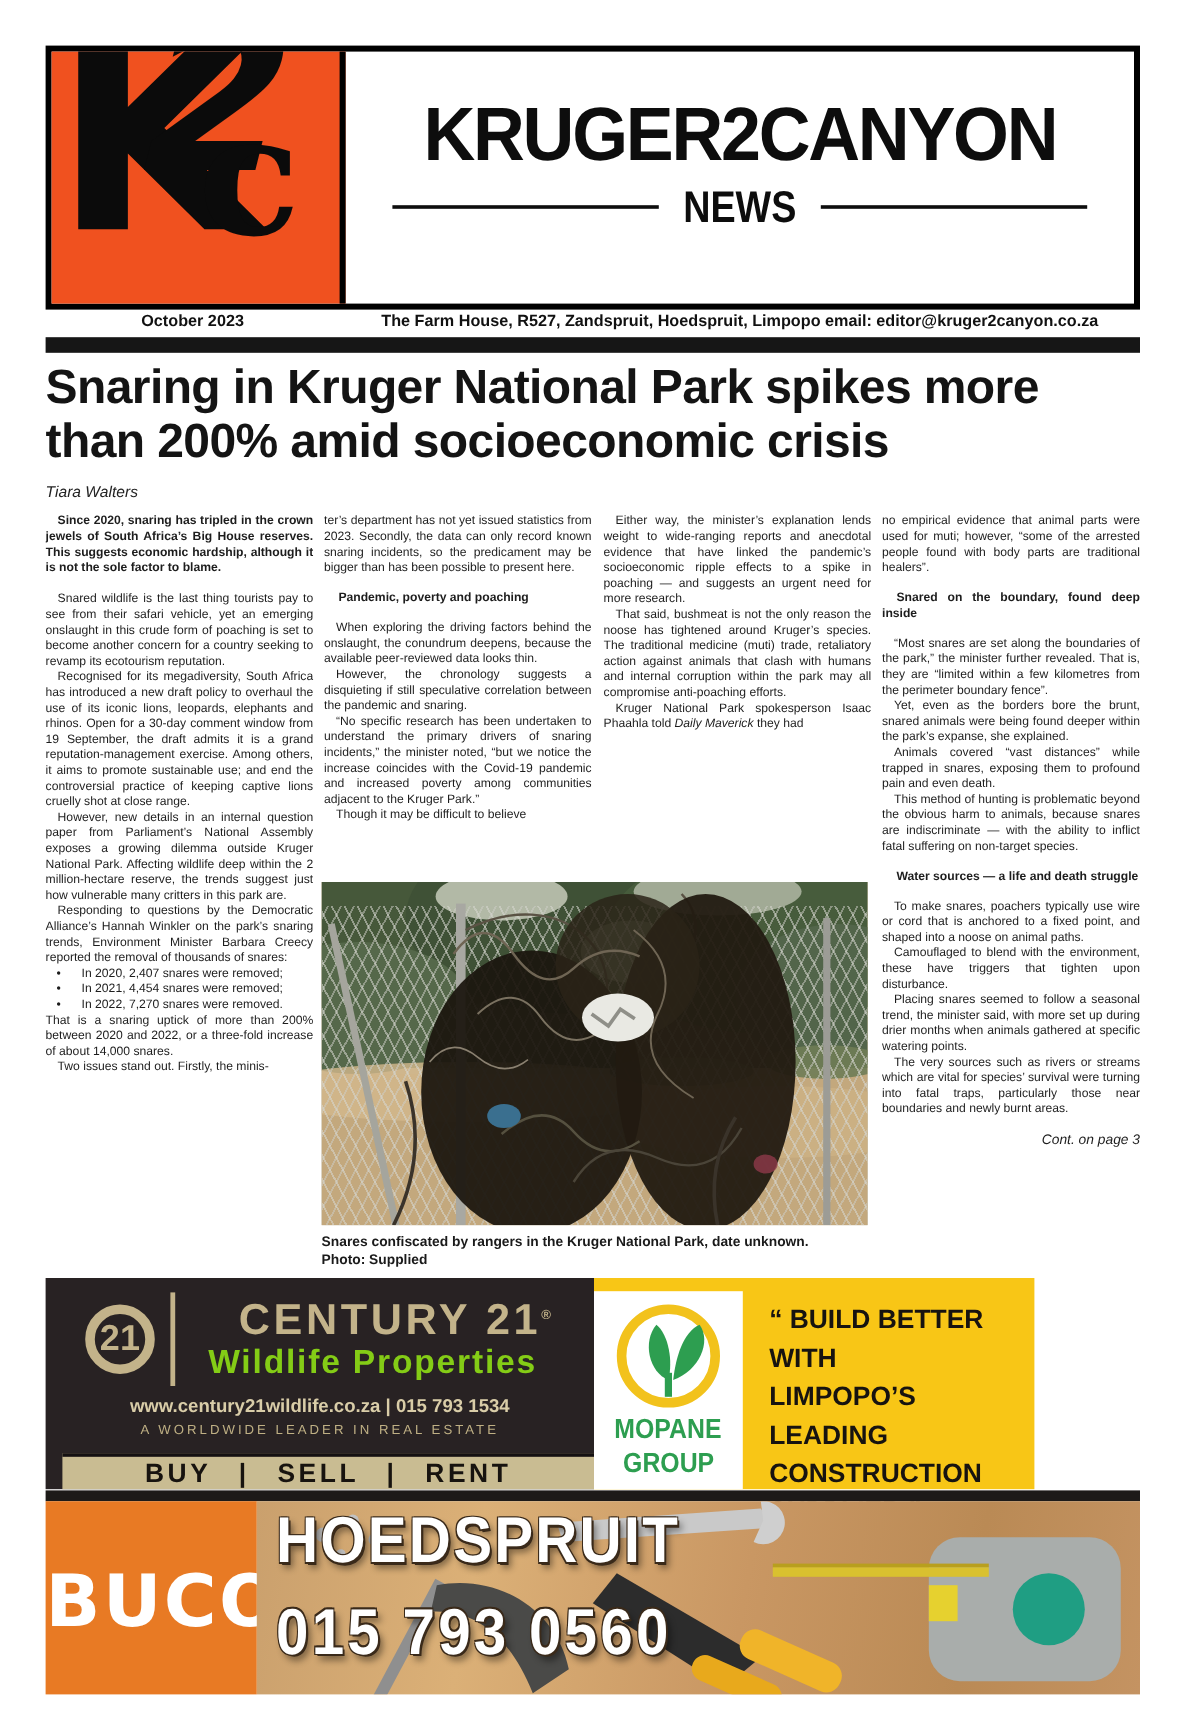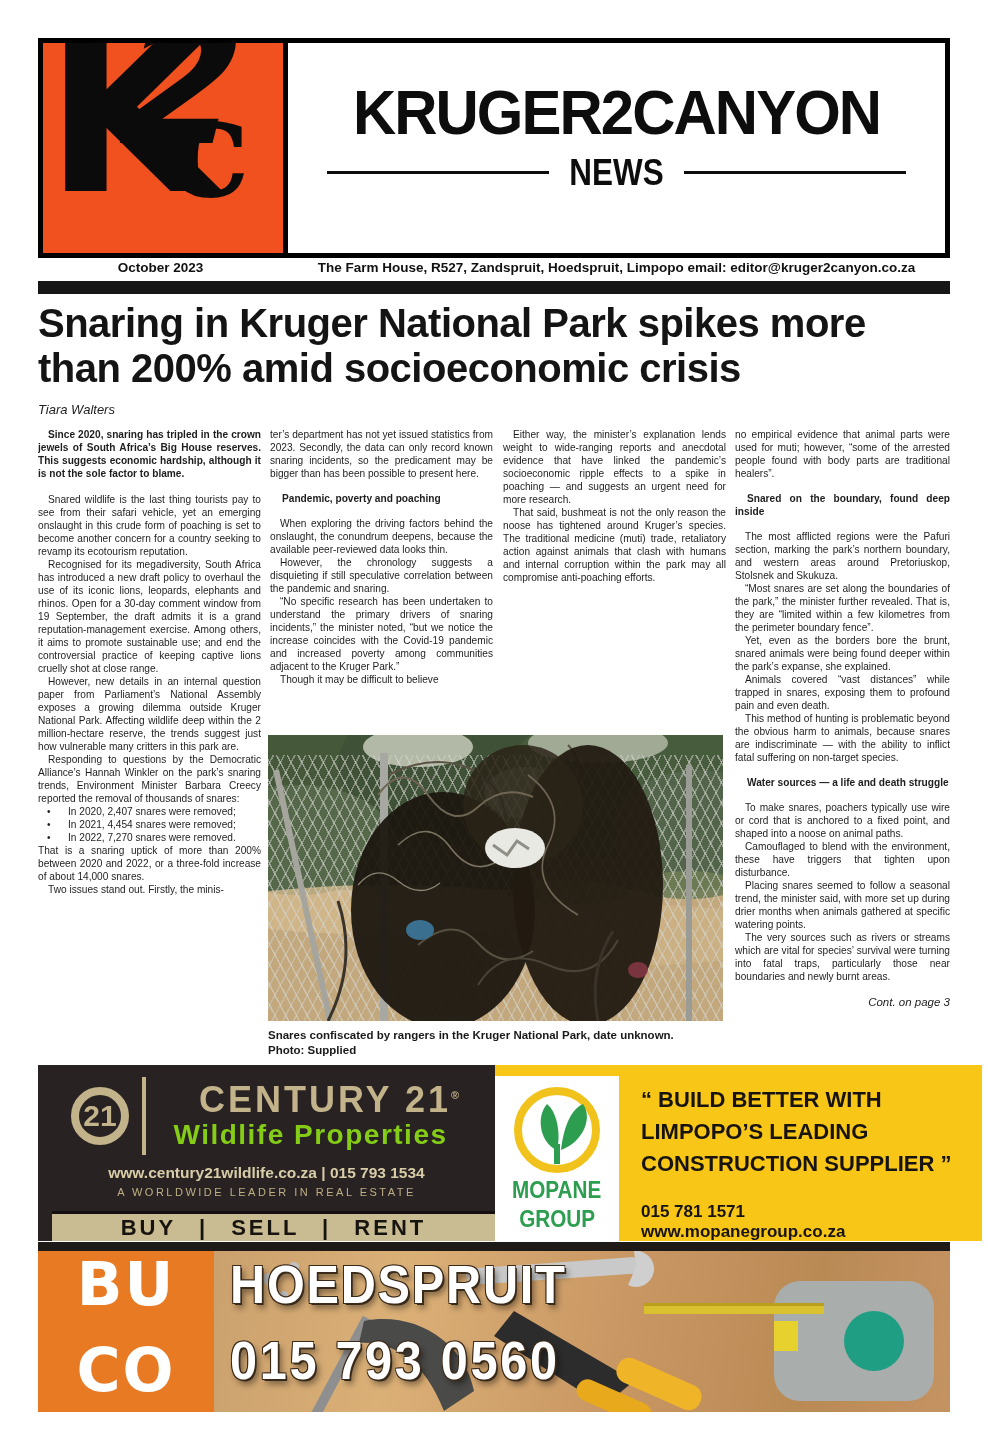--- a/index.html
+++ b/index.html
@@ -46,21 +46,21 @@
   
   .photo{position:absolute;left:230px;top:307px;width:455px;height:286px;overflow:hidden;background:#b7a887;}
   .photo svg{position:absolute;left:0;top:0;}
   .fence{position:absolute;left:0;top:20px;right:0;bottom:0;
     background:
       repeating-linear-gradient(62deg, rgba(215,215,208,.0) 0 8px, rgba(215,215,208,.55) 8px 9.5px),
       repeating-linear-gradient(-62deg, rgba(205,205,198,.0) 0 8px, rgba(205,205,198,.5) 8px 9.5px);}
   .caption{position:absolute;left:230px;top:600px;width:455px;font-weight:700;font-size:11.5px;line-height:15px;color:#1a1a1a;text-align:left;}
 
   
-  .ads{position:absolute;left:38px;top:1065px;width:944px;height:176px;display:flex;}
+  .ads{position:absolute;left:38px;top:1065px;width:824px;height:176px;display:flex;}
   .c21{width:457px;background:#282223;color:#C3B38A;position:relative;display:flex;flex-direction:column;align-items:center;padding-top:12px;box-sizing:border-box;}
   .c21-logo-row{display:flex;align-items:center;gap:13px;}
   .c21-seal{width:58px;height:58px;border:8px solid #C3B38A;border-radius:50%;display:flex;align-items:center;justify-content:center;font-size:30px;font-weight:800;color:#C3B38A;box-sizing:border-box;}
   .c21-vline{width:4px;height:78px;background:#C3B38A;}
   .c21-names{display:flex;flex-direction:column;align-items:center;}
   .c21-brand{font-size:36px;font-weight:800;letter-spacing:3px;line-height:1.05;white-space:nowrap;margin-left:40px;}
   .c21-brand sup{font-size:11px;}
   .c21-sub{font-size:28px;font-weight:600;letter-spacing:1.5px;color:#84cc16;text-align:right;}
   .c21-url{margin-top:9px;font-size:15.5px;font-weight:700;color:#D9CDA8;}
   .c21-tag{font-size:11px;letter-spacing:2.5px;margin-top:4px;color:#BFB084;text-align:center;}
@@ -68,21 +68,21 @@
   .mopane{flex:1;background:#F8C616;position:relative;display:flex;padding-top:11px;box-sizing:border-box;}
   .mopane-left{width:124px;background:#ffffff;display:flex;flex-direction:column;align-items:center;padding-top:8px;box-sizing:border-box;}
   .mopane-name{color:#2D9E50;font-weight:800;font-size:23px;line-height:1.25;transform:scaleX(.9);}
   .mopane-right{flex:1;padding:8px 10px 6px 22px;color:#171310;}
   .mopane-quote div{font-size:22px;font-weight:800;line-height:32px;letter-spacing:0;}
   .mopane-phone{margin-top:22px;font-weight:800;font-size:17px;}
   .mopane-web{font-weight:800;font-size:17px;}
 
   
   .buco{position:absolute;left:38px;top:1242px;width:912px;border-top:9px solid #1d1a18;display:flex;height:161px;}
-  .buco-left{width:176px;background:#E87A24;color:#fff;display:flex;flex-direction:column;align-items:center;padding-top:8px;box-sizing:border-box;gap:36px;}
+  .buco-left{width:176px;background:#E87A24;color:#fff;display:flex;flex-direction:row;align-items:center;padding-top:8px;box-sizing:border-box;}
   .buco-word{font-size:60px;font-weight:900;line-height:.84;letter-spacing:2px;font-family:"DejaVu Sans",sans-serif;}
   .buco-underline{width:118px;height:5px;background:#fff;margin:12px 0 9px;}
   .buco-tag{font-size:13.5px;font-weight:700;transform:scaleX(.82);white-space:nowrap;letter-spacing:.5px;}
   .buco-right{flex:1;position:relative;overflow:hidden;background:linear-gradient(100deg,#caa06d 0%,#dbb077 25%,#c99763 55%,#ba8a55 80%,#c49362 100%);}
   .buco-town{position:absolute;left:16px;top:2px;font-size:54px;font-weight:900;color:#fff;letter-spacing:2px;transform:scaleX(.9);transform-origin:left;white-space:nowrap;
     text-shadow:2px 2px 0 #3a2a1a,-1px -1px 0 #3a2a1a,1px -1px 0 #3a2a1a,-1px 1px 0 #3a2a1a,4px 5px 7px rgba(0,0,0,.45);}
   .buco-phone{position:absolute;left:16px;top:78px;font-size:54px;font-weight:900;color:#fff;letter-spacing:3px;transform:scaleX(.9);transform-origin:left;white-space:nowrap;
     text-shadow:2px 2px 0 #3a2a1a,-1px -1px 0 #3a2a1a,1px -1px 0 #3a2a1a,-1px 1px 0 #3a2a1a,4px 5px 7px rgba(0,0,0,.45);}
 </style>
 </head>
@@ -137,25 +137,25 @@
         <div class="blk b-p">When exploring the driving factors behind the onslaught, the conundrum deepens, because the available peer-reviewed data looks thin.</div>
         <div class="blk b-p">However, the chronology suggests a disquieting if still speculative correlation between the pandemic and snaring.</div>
         <div class="blk b-p">“No specific research has been undertaken to understand the primary drivers of snaring incidents,” the minister noted, “but we notice the increase coincides with the Covid-19 pandemic and increased poverty among communities adjacent to the Kruger Park.”</div>
         <div class="blk b-p">Though it may be difficult to believe</div>
       </div>
     <div class="col col3">
       <div>
           <div class="blk b-p">Either way, the minister’s explanation lends weight to wide-ranging reports and anecdotal evidence that have linked the pandemic’s socioeconomic ripple effects to a spike in poaching — and suggests an urgent need for more research.</div>
           <div class="blk b-p">That said, bushmeat is not the only reason the noose has tightened around Kruger’s species. The traditional medicine (muti) trade, retaliatory action against animals that clash with humans and internal corruption within the park may all compromise anti-poaching efforts.</div>
         </div>
+      <div class="blk"><span>Kruger National Park spokesperson Isaac Phaahla told </span><i>Daily Maverick</i><span> they had</span></div>
     </div>
     <div class="col col4">
         <div class="blk b-pnoindent">no empirical evidence that animal parts were used for muti; however, “some of the arrested people found with body parts are traditional healers”.</div>
         <div class="blk b-sub">Snared on the boundary, found deep inside</div>
-        <div class="blk b-p">The most afflicted regions were the Pafuri section, marking the park’s northern boundary, and western areas around Pretoriuskop, Stolsnek and Skukuza.</div>
         <div class="blk b-p">“Most snares are set along the boundaries of the park,” the minister further revealed. That is, they are “limited within a few kilometres from the perimeter boundary fence”.</div>
         <div class="blk b-p">Yet, even as the borders bore the brunt, snared animals were being found deeper within the park’s expanse, she explained.</div>
         <div class="blk b-p">Animals covered “vast distances” while trapped in snares, exposing them to profound pain and even death.</div>
         <div class="blk b-p">This method of hunting is problematic beyond the obvious harm to animals, because snares are indiscriminate — with the ability to inflict fatal suffering on non-target species.</div>
         <div class="blk b-sub">Water sources — a life and death struggle</div>
         <div class="blk b-p">To make snares, poachers typically use wire or cord that is anchored to a fixed point, and shaped into a noose on animal paths.</div>
         <div class="blk b-p">Camouflaged to blend with the environment, these have triggers that tighten upon disturbance.</div>
         <div class="blk b-p">Placing snares seemed to follow a seasonal trend, the minister said, with more set up during drier months when animals gathered at specific watering points.</div>
         <div class="blk b-p">The very sources such as rivers or streams which are vital for species’ survival were turning into fatal traps, particularly those near boundaries and newly burnt areas.</div>
         <div class="blk b-cont">Cont. on page 3</div>

